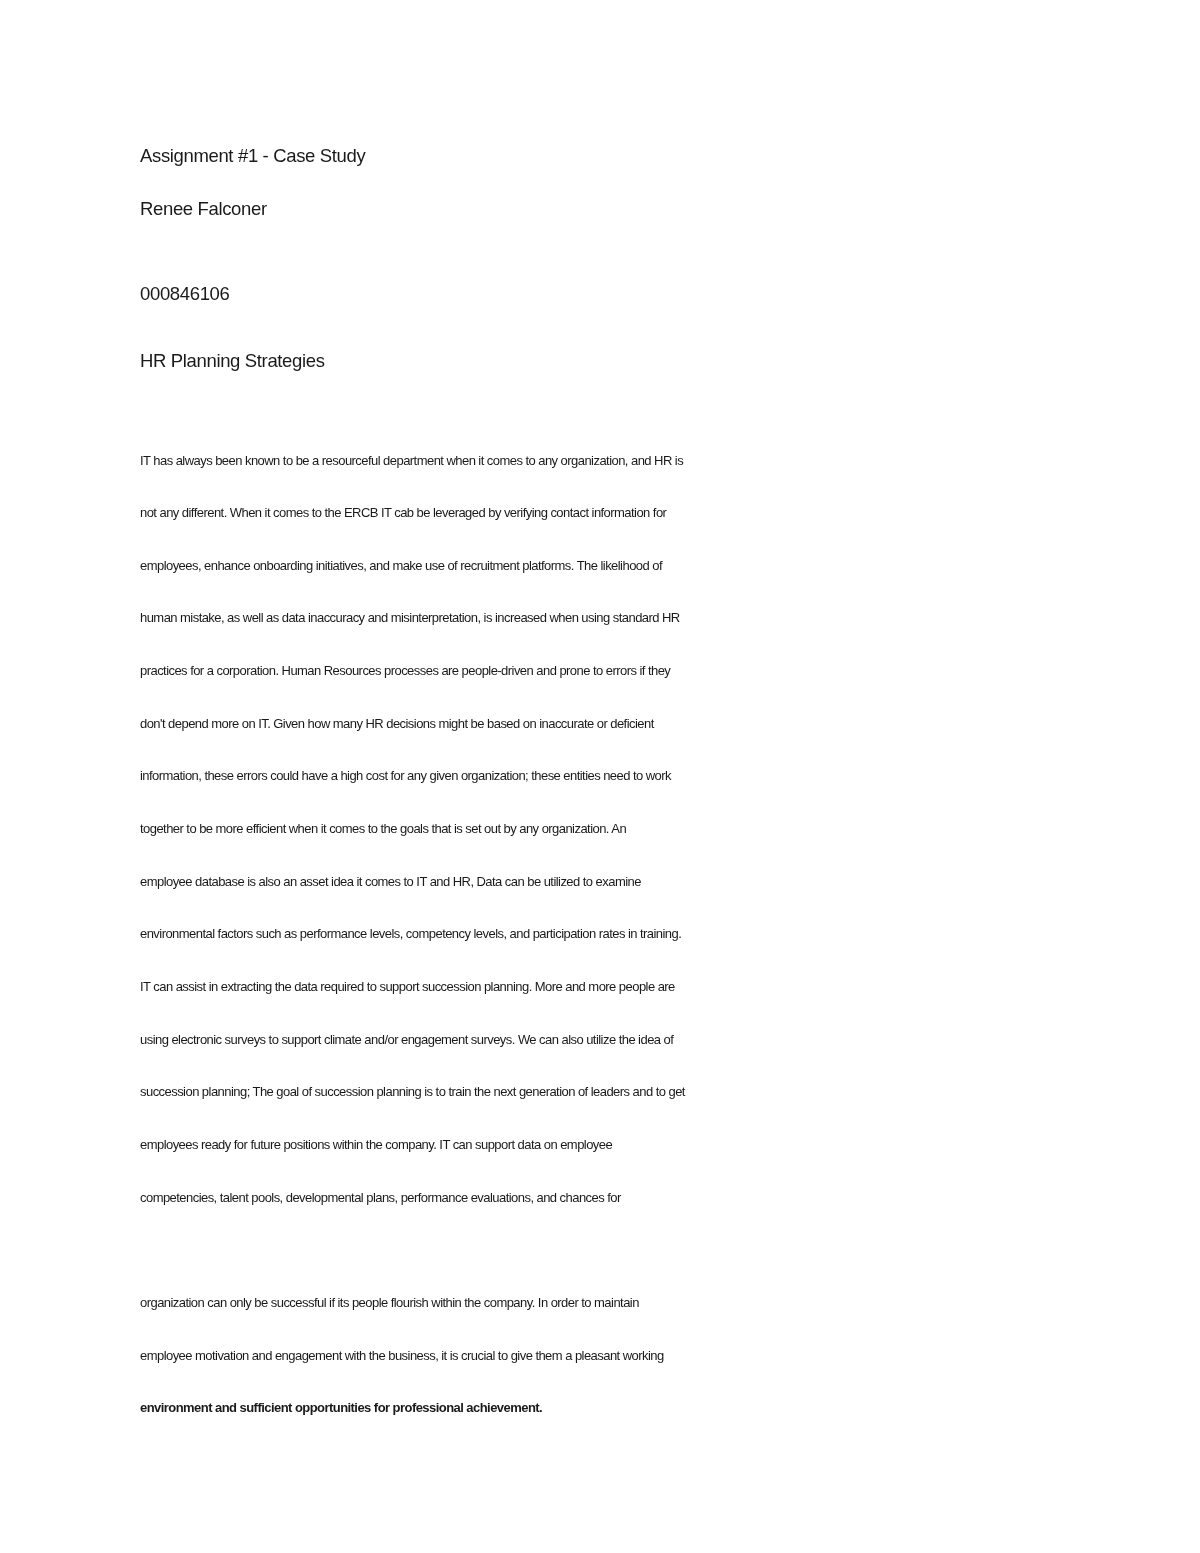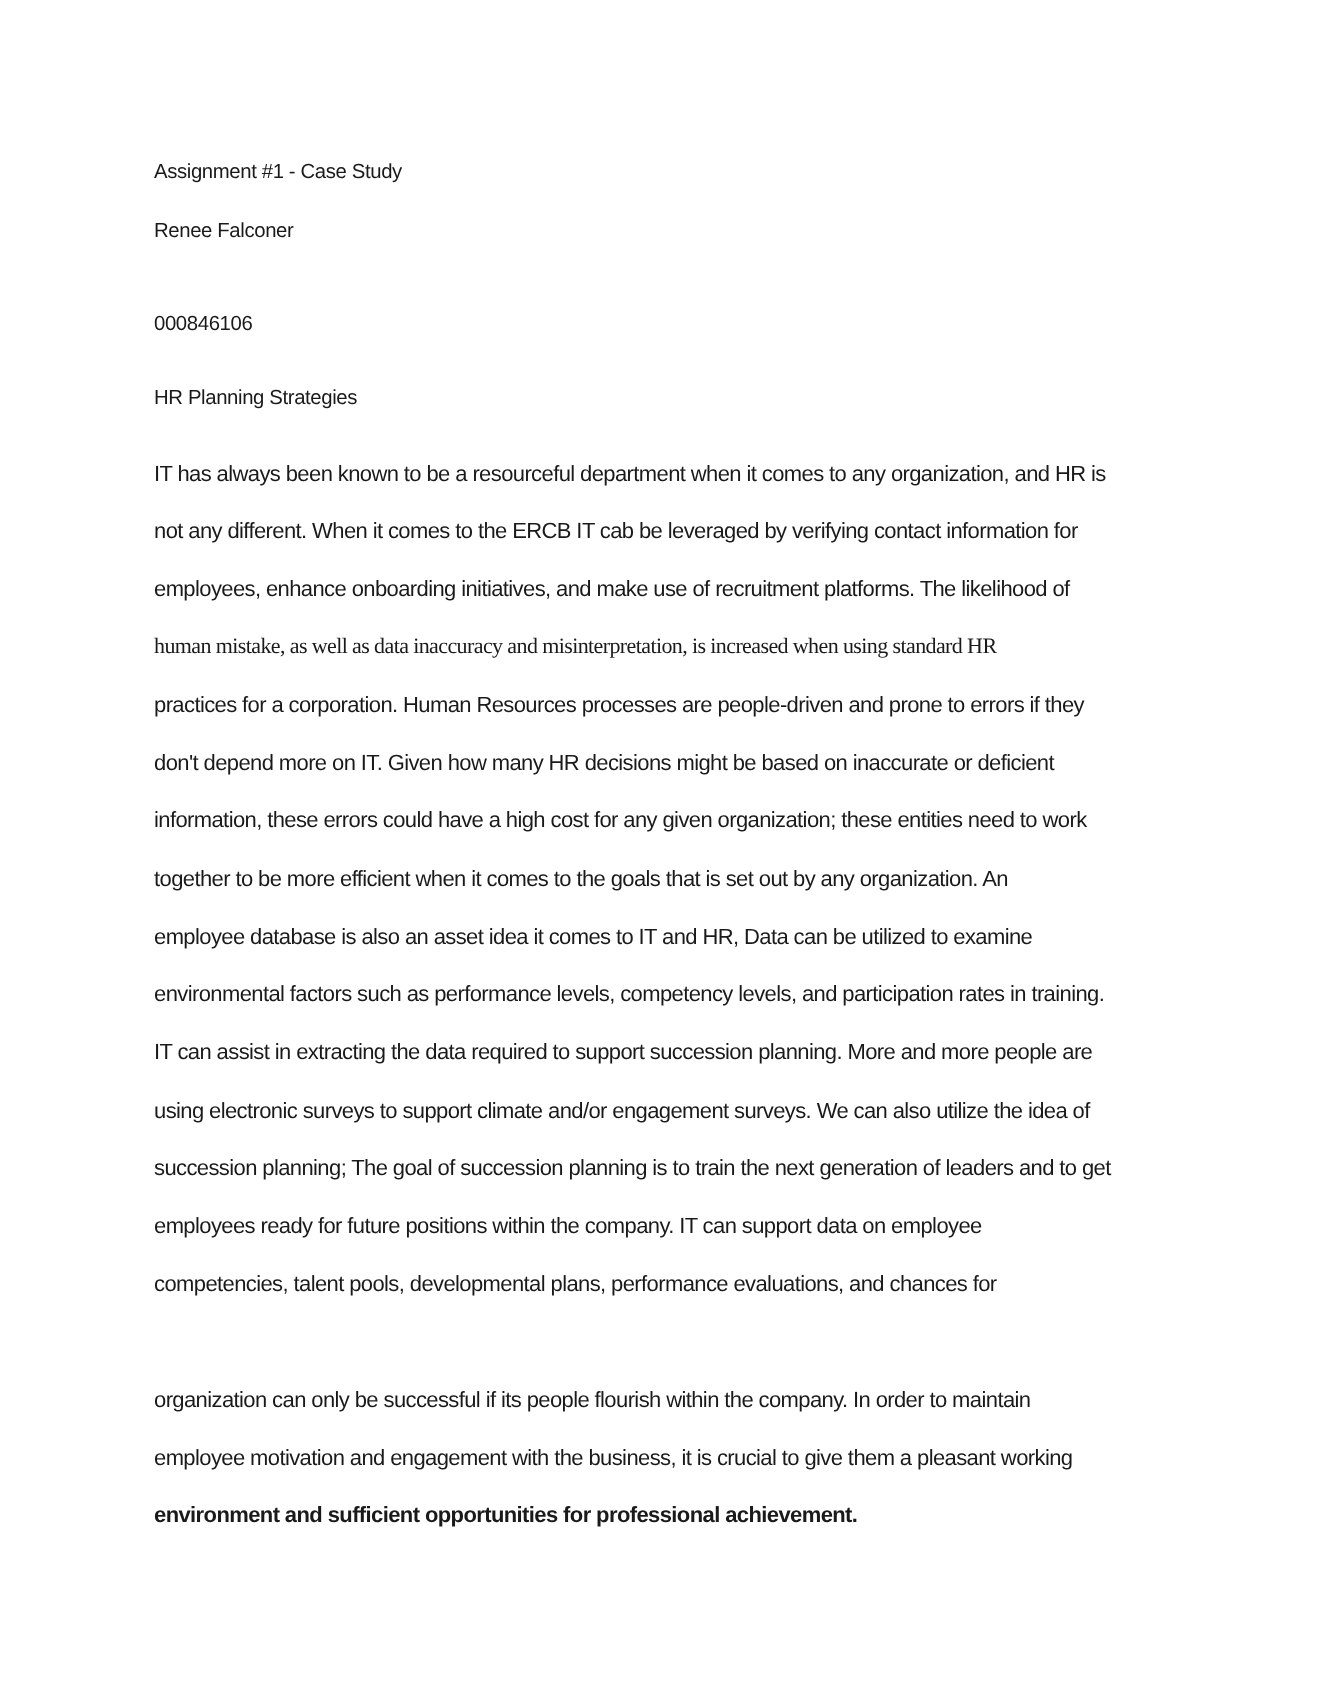--- a/index.html
+++ b/index.html
@@ -26,37 +26,38 @@
     .line {
       position: absolute;
       left: 140px;
       font-size: 18.5px;
       line-height: 22px;
       white-space: nowrap;
       letter-spacing: -0.35px;
     }
     .body-line {
       letter-spacing: -0.55px;
-      font-size: 20px;
+      font-size: 13px;
+      margin-top: 30px;
     }
   </style>
 </head>
 <body>
 
 <div class="page">
 
   <div class="line" style="top:145px;">Assignment #1  - Case Study</div>
   <div class="line" style="top:198px;">Renee Falconer</div>
   <div class="line" style="top:283px;">000846106</div>
   <div class="line" style="top:350px;">HR Planning Strategies</div>
 
   <div class="line body-line" style="top:420px;">IT has always been known to be a resourceful department when it comes to any organization, and HR is</div>
   <div class="line body-line" style="top:472px;">not any different. When it comes to the ERCB IT cab be leveraged by verifying contact information for</div>
   <div class="line body-line" style="top:525px;">employees, enhance onboarding initiatives, and make use of recruitment platforms. The likelihood of</div>
-  <div class="line body-line" style="top:577px;font-family:Liberation Serif, serif;">human mistake, as well as data inaccuracy and misinterpretation, is increased when using standard HR</div>
+  <div class="line body-line" style="top:577px;">human mistake, as well as data inaccuracy and misinterpretation, is increased when using standard HR</div>
   <div class="line body-line" style="top:630px;">practices for a corporation. Human Resources processes are people-driven and prone to errors if they</div>
   <div class="line body-line" style="top:683px;">don't depend more on IT. Given how many HR decisions might be based on inaccurate or deficient</div>
   <div class="line body-line" style="top:788px;">together to be more efficient when it comes to the goals that is set out by any organization. An</div>
   <div class="line body-line" style="top:735px;">information, these errors could have a high cost for any given organization; these entities need to work</div>
   <div class="line body-line" style="top:841px;">employee database is also an asset idea it comes to IT and HR, Data can be utilized to examine</div>
   <div class="line body-line" style="top:893px;">environmental factors such as performance levels, competency levels, and participation rates in training.</div>
   <div class="line body-line" style="top:946px;">IT can assist in extracting the data required to support succession planning. More and more people are</div>
   <div class="line body-line" style="top:999px;">using electronic surveys to support climate and/or engagement surveys. We can also utilize the idea of</div>
   <div class="line body-line" style="top:1051px;">succession planning; The goal of succession planning is to train the next generation of leaders and to get</div>
   <div class="line body-line" style="top:1104px;">employees ready for future positions within the company. IT can support data on employee</div>

